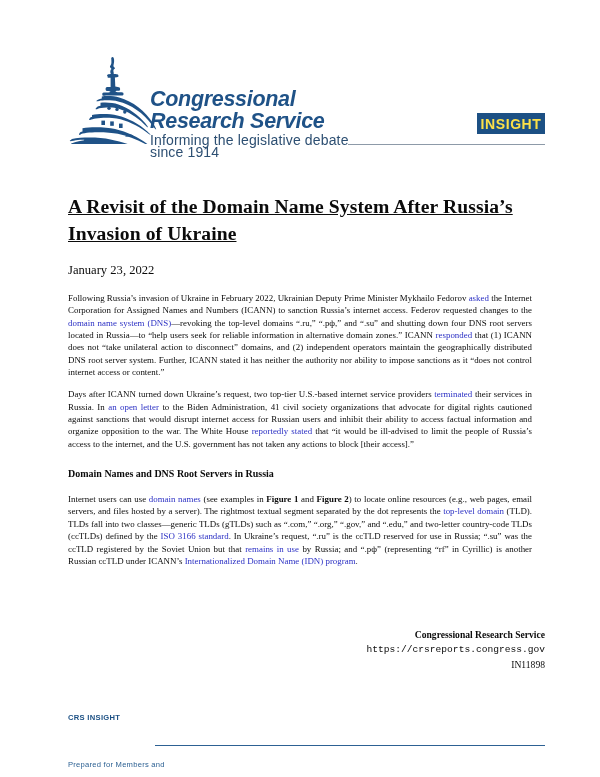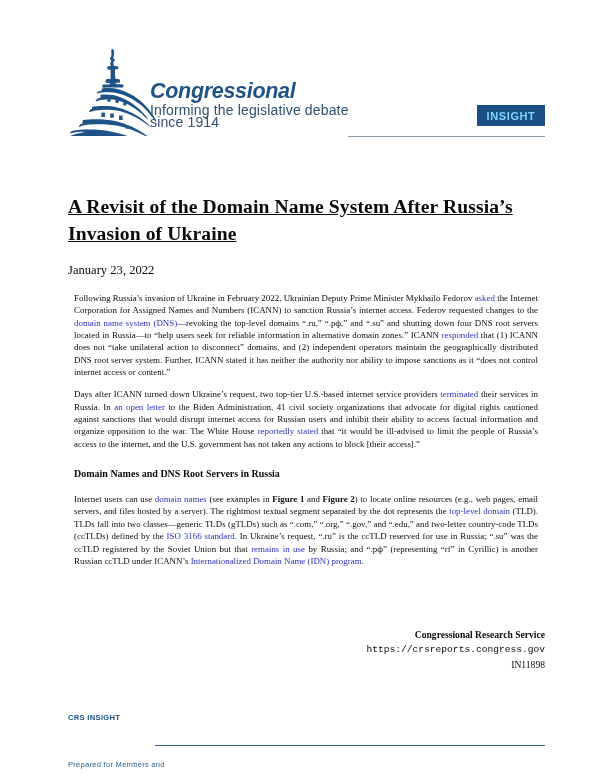--- a/index.html
+++ b/index.html
@@ -19,21 +19,21 @@
   .page {
     position: absolute;
     inset: 0;
     background: #ffffff;
   }
 
   
   .header {
     position: absolute;
     left: 0;
-    top: 0;
+    top: 8px;
     width: 600px;
     height: 150px;
   }
 
   .crs-logo-block {
     position: absolute;
     left: 66px;
     top: 48px;
     width: 300px;
     height: 90px;
@@ -82,24 +82,24 @@
     background: #8d9aa8;
   }
 
   .insight-badge {
     position: absolute;
     left: 477px;
     top: 105px;
     width: 68px;
     height: 21px;
     background: #1c5084;
-    color: #7dd3fc;
-    font-family: "Liberation Sans", "DejaVu Sans", sans-serif;
-    font-weight: bold;
-    font-size: 11px;
+    color: #fde047;
+    font-family: "Liberation Sans", "DejaVu Sans", sans-serif;
+    font-weight: bold;
+    font-size: 14px;
     letter-spacing: 0.6px;
     display: flex;
     align-items: center;
     justify-content: center;
   }
 
   
   .doc-title {
     position: absolute;
     left: 68px;
@@ -119,21 +119,21 @@
     left: 68px;
     top: 262px;
     font-size: 12.6px;
     line-height: 16px;
     color: #0b0b0b;
   }
 
   
   .content {
     position: absolute;
-    left: 74px;
+    left: 68px;
     top: 292px;
     width: 464px;
   }
 
   .para {
     font-size: 8.9px;
     line-height: 12.35px;
     text-align: justify;
     color: #0b0b0b;
     margin: 0 0 10px 0;
@@ -256,20 +256,21 @@
 
             <path d="M6.0 83.0c10.4-2.0 27.4-1.8 38.5 0.4 6.2 1.2 14.0 3.4 18.8 5.2l2.2 0.9H10.4c-5.6 0-6.4-0.2-5.6-1.4 0.6-0.9 3.2-1.8 8.0-2.8 6.4-1.3 6.8-1.5 3.3-1.5-2.2 0-6.0 0.4-8.4 0.9-4.5 0.9-5.1 0.5-1.7-1.7z"></path>
 
             <path d="M62.0 78.0c2.8 0.4 5.0 1.0 5.0 1.4 0 0.3-1.8 0.8-4.0 1.0l-4.0 0.4 1.5-1.4z"></path>
           </g>
         </svg>
       </div>
 
       <div class="crs-wordmark">
         <div class="crs-word-line">Congressional</div>
+        <div class="crs-word-line">Research Service</div>
         <div class="crs-tagline">Informing the legislative debate since 1914</div>
       </div>
     </div>
 
     <div class="header-rule"></div>
 
     <div class="insight-badge">INSIGHT</div>
   </div>
 
   <h1 class="doc-title">A Revisit of the Domain Name System After Russia’s Invasion of Ukraine</h1>

